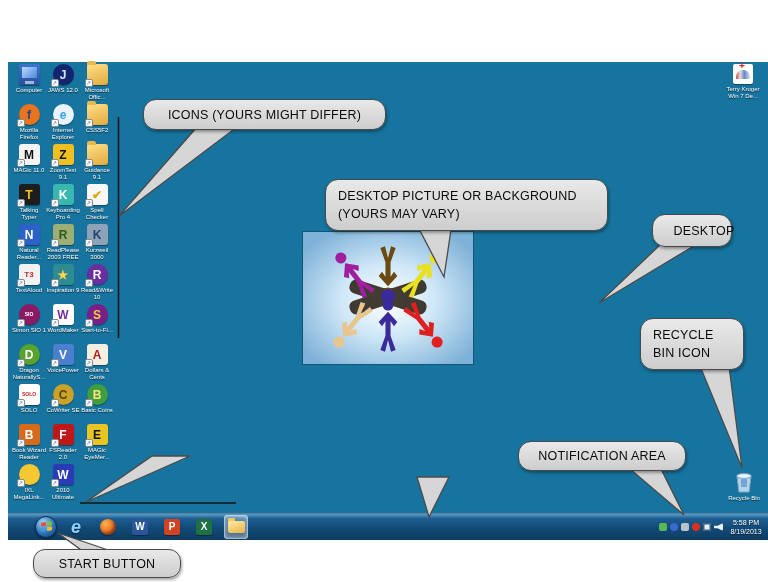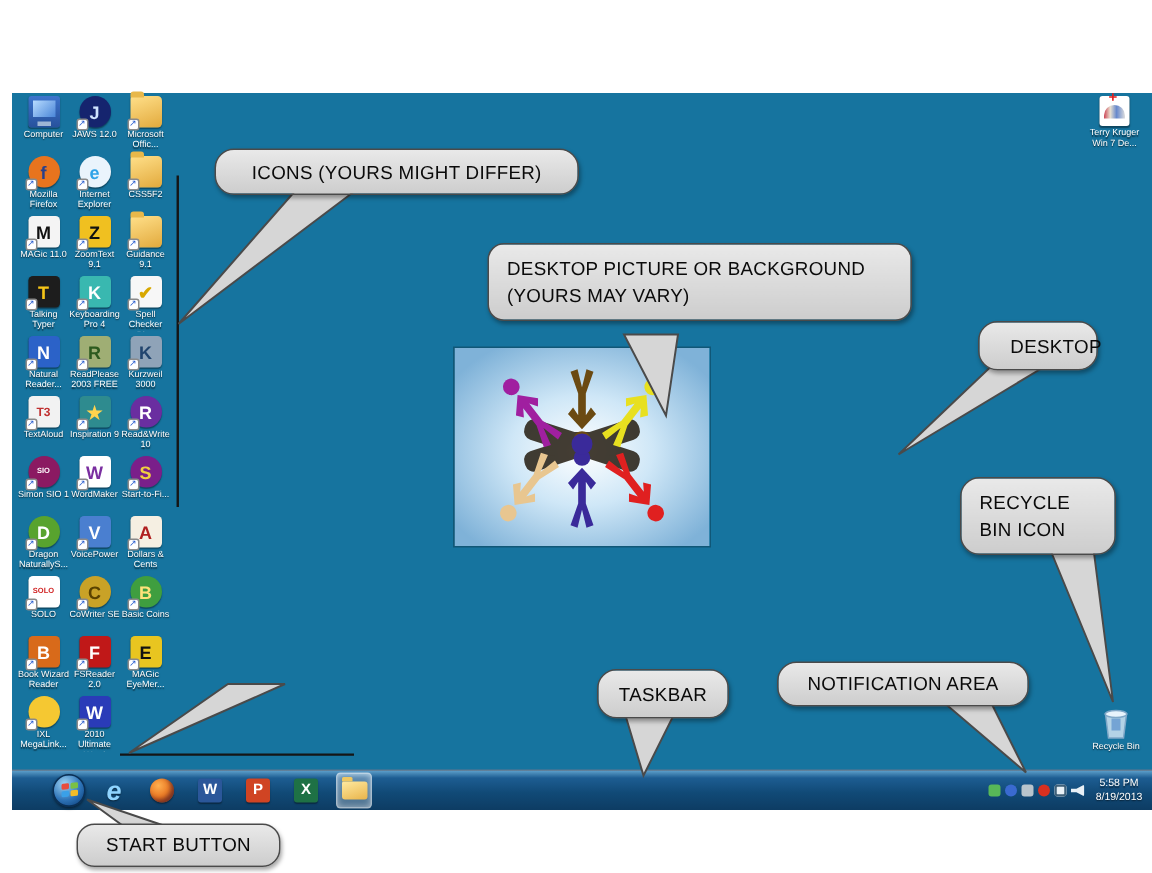--- a/index.html
+++ b/index.html
@@ -83,27 +83,27 @@
 
   
   .overlay{position:absolute;left:0;top:0;width:768px;height:582px;z-index:20;pointer-events:none;}
 
   
   .callout{position:absolute;z-index:30;background:linear-gradient(#e9e9e9,#cdcdcd);
     border:1.5px solid #4a4a4a;border-radius:13px;padding:7px 12px;
     font-size:12.5px;color:#0a0a0a;letter-spacing:.2px;box-shadow:1px 2px 3px rgba(0,0,0,.35);}
   .callout.center{display:flex;align-items:center;justify-content:center;text-align:center;}
   #co-icons{left:143px;top:99px;width:243px;height:31px;}
-  #co-picture{left:325px;top:162px;width:283px;line-height:1.45;border-radius:11px;}
+  #co-picture{left:325px;top:179px;width:283px;line-height:1.45;}
   #co-desktop{left:652px;top:214px;width:80px;height:33px;padding-left:36px;}
   #co-recycle{left:640px;top:318px;width:104px;line-height:1.45;}
   #co-programs{left:135px;top:379px;width:198px;line-height:1.42;font-size:12px;}
   #co-taskbar{left:398px;top:446px;width:88px;height:33px;}
   #co-notification{left:518px;top:441px;width:168px;height:30px;}
-  #co-start{left:51px;top:549px;width:136px;height:29px;border-radius:12px;align-items:flex-end;}
+  #co-start{left:33px;top:549px;width:148px;height:29px;border-radius:12px;}
 </style>
 </head>
 <body>
 
 <div class="canvas">
 
 
   <div class="desktop">
 
     <div class="icon-grid">
@@ -435,22 +435,19 @@
   </svg>
 
   <div class="callout center" id="co-icons">
       <span>ICONS (YOURS MIGHT DIFFER)</span>
     </div>
   <div class="callout" id="co-picture"><span>DESKTOP PICTURE OR BACKGROUND (YOURS MAY VARY)</span></div>
   <div class="callout center" id="co-desktop">
       <span>DESKTOP</span>
     </div>
   <div class="callout" id="co-recycle"><span>RECYCLE BIN ICON</span></div>
-  <div class="callout center" id="co-taskbar">
-      <span>TASKBAR</span>
-    </div>
   <div class="callout center" id="co-notification">
       <span>NOTIFICATION AREA</span>
     </div>
   <div class="callout center" id="co-start">
       <span>START BUTTON</span>
     </div>
 </div>
 
 </body></html>

